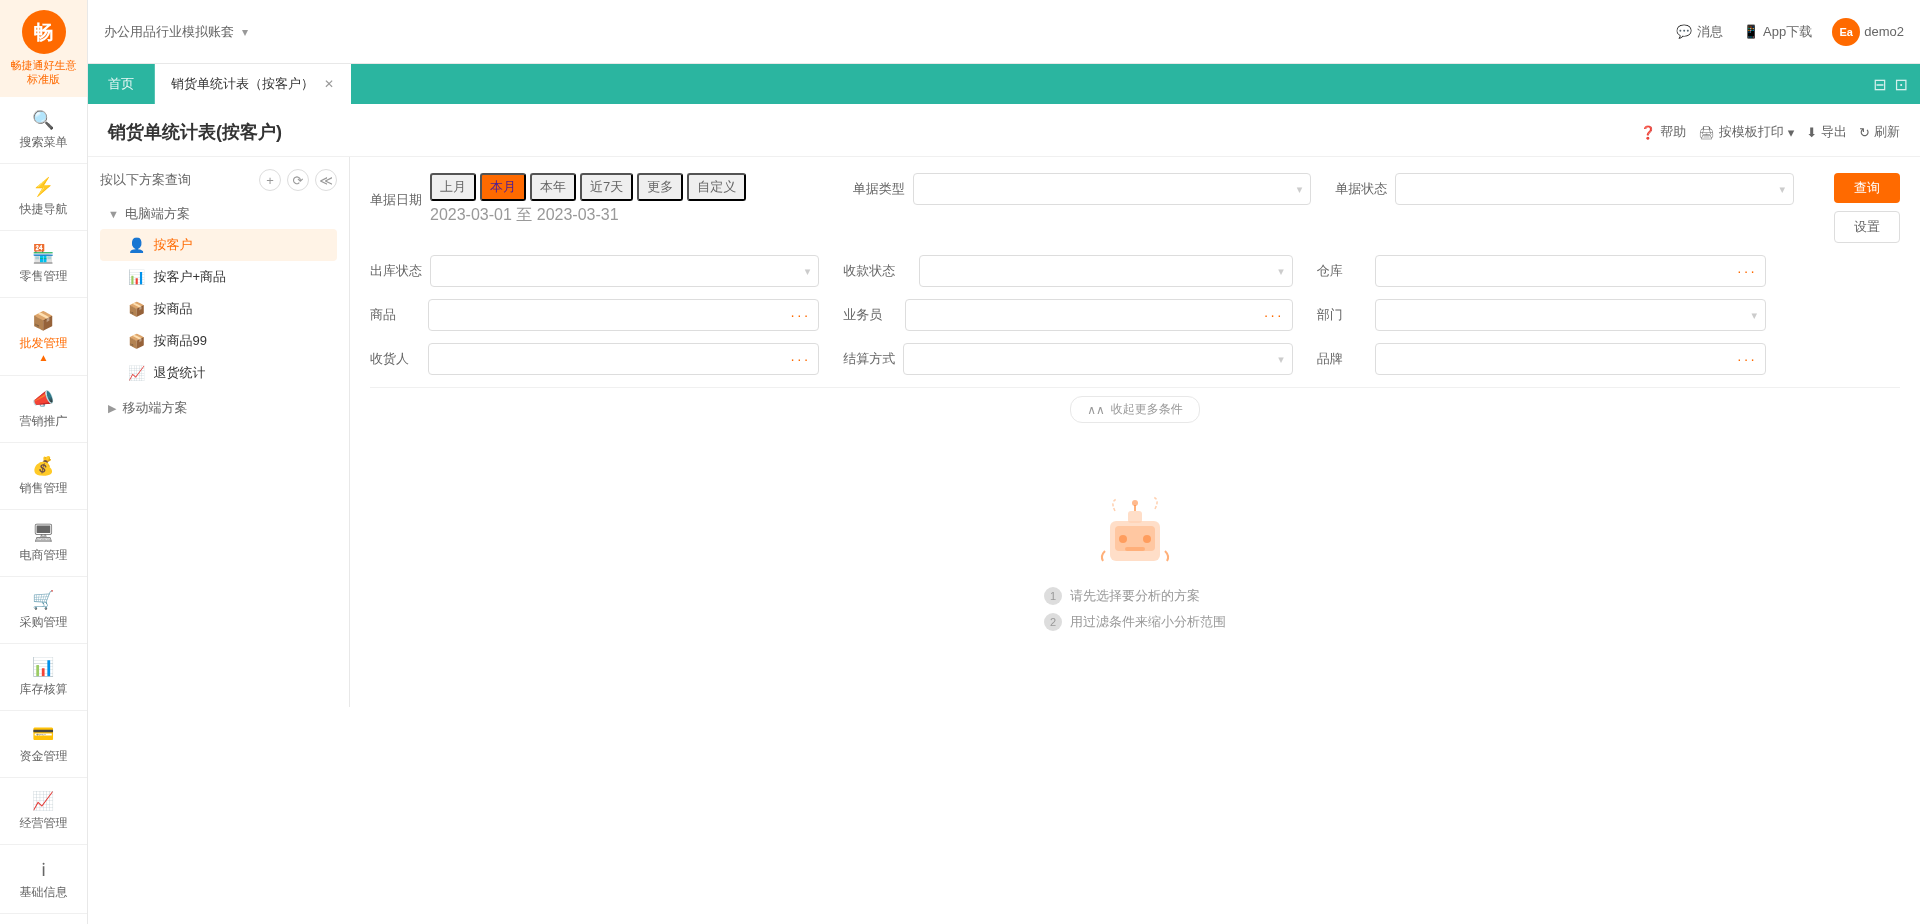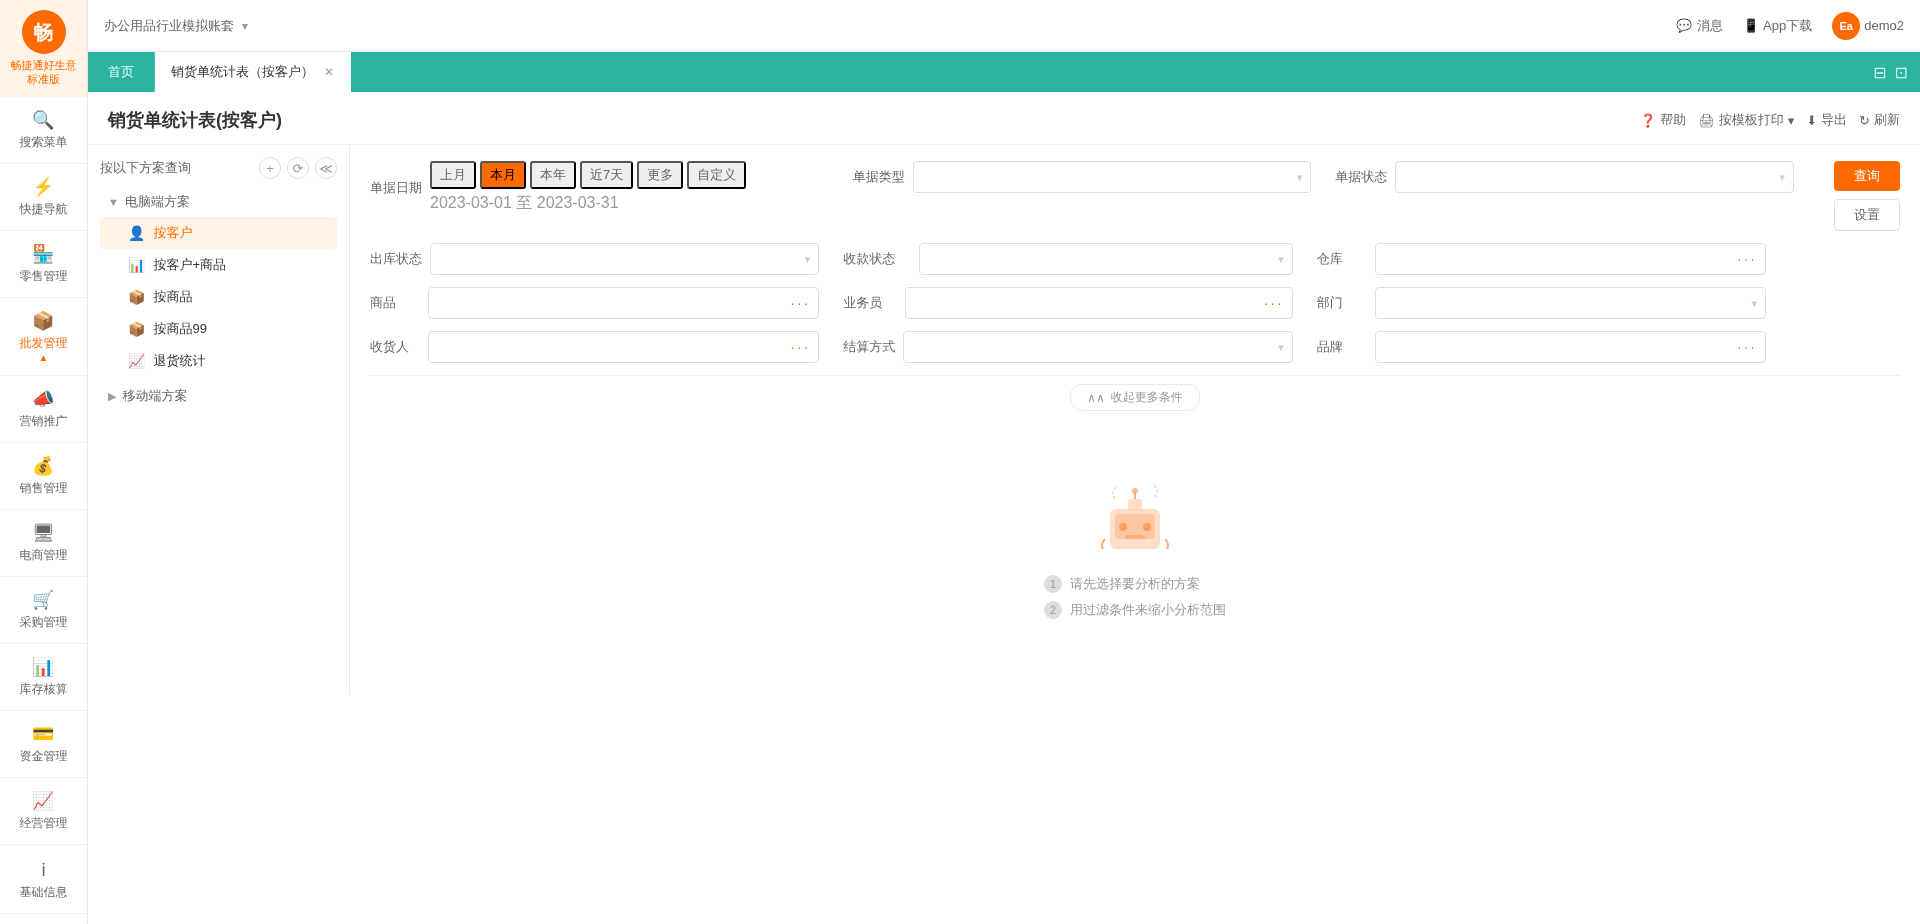--- a/index.html
+++ b/index.html
@@ -11,21 +11,21 @@
     .logo-icon { width: 44px; height: 44px; background: #ff6a00; border-radius: 50%; display: flex; align-items: center; justify-content: center; color: white; font-size: 20px; font-weight: bold; }
     .logo-text { font-size: 11px; color: #ff6a00; margin-top: 4px; text-align: center; line-height: 1.3; }
     .nav-item { width: 100%; padding: 12px 4px; display: flex; flex-direction: column; align-items: center; cursor: pointer; color: #666; font-size: 12px; border-bottom: 1px solid #f0f0f0; }
     .nav-item.active { color: #ff6a00; }
     .nav-item .nav-icon { font-size: 18px; margin-bottom: 3px; }
 
     
     .main-area { flex: 1; display: flex; flex-direction: column; overflow: hidden; }
 
     
-    .top-header { height: 52px; background: #fff; border-bottom: 1px solid #e8e8e8; display: flex; align-items: center; justify-content: space-between; padding: 0 16px; flex-shrink: 0; }
+    .top-header { height: 64px; background: #fff; border-bottom: 1px solid #e8e8e8; display: flex; align-items: center; justify-content: space-between; padding: 0 16px; flex-shrink: 0; }
     .header-left { display: flex; align-items: center; gap: 8px; }
     .header-platform { font-size: 13px; color: #666; }
     .header-dropdown { font-size: 12px; color: #999; cursor: pointer; }
     .header-right { display: flex; align-items: center; gap: 20px; }
     .header-btn { display: flex; align-items: center; gap: 4px; font-size: 13px; color: #666; cursor: pointer; }
     .user-avatar { width: 28px; height: 28px; border-radius: 50%; background: #ff6a00; display: flex; align-items: center; justify-content: center; color: white; font-size: 11px; font-weight: bold; }
 
     
     .tab-bar { height: 40px; background: #2bb5a0; display: flex; align-items: center; padding: 0 0; flex-shrink: 0; }
     .tab-item { height: 40px; padding: 0 16px; display: flex; align-items: center; gap: 6px; cursor: pointer; font-size: 13px; color: rgba(255,255,255,0.8); border-right: 1px solid rgba(255,255,255,0.2); }
@@ -62,21 +62,21 @@
     .tree-item.active .item-icon { color: #ff6a00; }
 
     
     .right-panel { flex: 1; padding: 16px 20px; }
     .filter-label { font-size: 13px; color: #666; white-space: nowrap; min-width: 50px; }
     .filter-input { flex: 1; height: 32px; border: 1px solid #ddd; border-radius: 4px; padding: 0 8px; font-size: 13px; color: #333; background: #fff; display: flex; align-items: center; justify-content: space-between; cursor: pointer; }
     .filter-input .placeholder { color: #bbb; }
     .filter-input .arrow-down { color: #ccc; font-size: 11px; }
     .filter-input .dots { color: #ff6a00; font-size: 14px; letter-spacing: 2px; }
     .date-tab { padding: 3px 8px; border-radius: 3px; font-size: 13px; cursor: pointer; color: #666; }
-    .date-tab.active { background: #ff6a00; color: #000000; }
+    .date-tab.active { background: #ff6a00; color: #4c1d95; }
     .date-range { font-size: 16px; color: #999; }
 
     
     .btn-query { background: #ff6a00; color: #fff; border: none; border-radius: 4px; padding: 6px 20px; font-size: 13px; cursor: pointer; }
     .btn-setting { background: #fff; color: #666; border: 1px solid #ddd; border-radius: 4px; padding: 6px 16px; font-size: 13px; cursor: pointer; margin-top: 8px; }
 
     .btn-group { display: flex; flex-direction: column; margin-left: 16px; }
 
     
     .collapse-bar { display: flex; justify-content: center; padding: 8px; border-top: 1px solid #f0f0f0; margin-top: 4px; }

